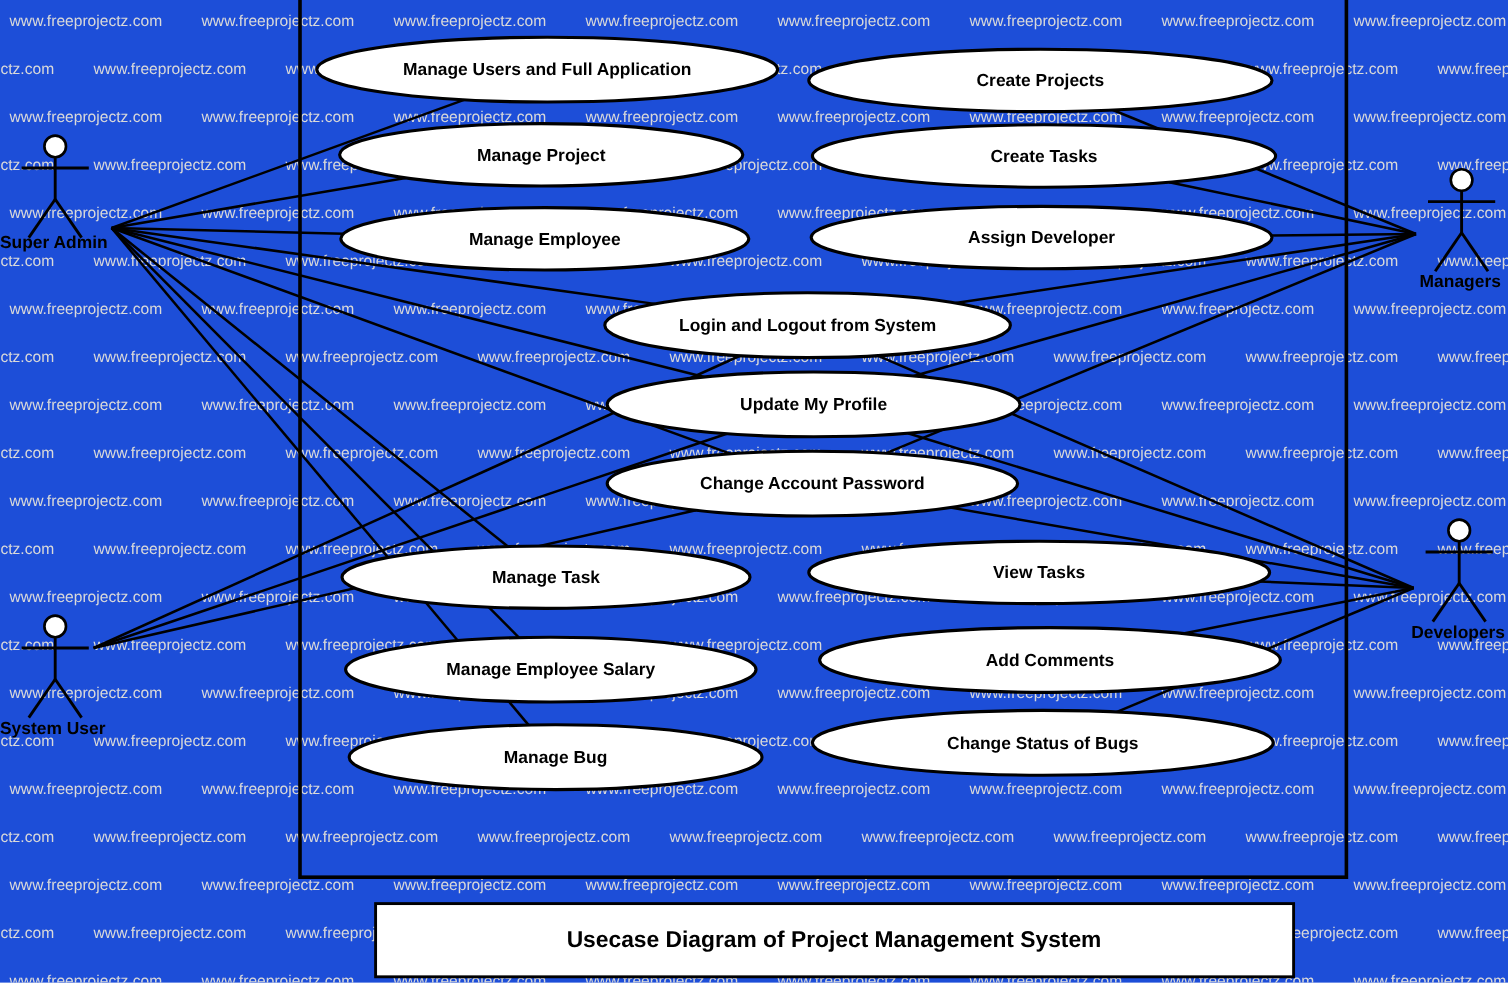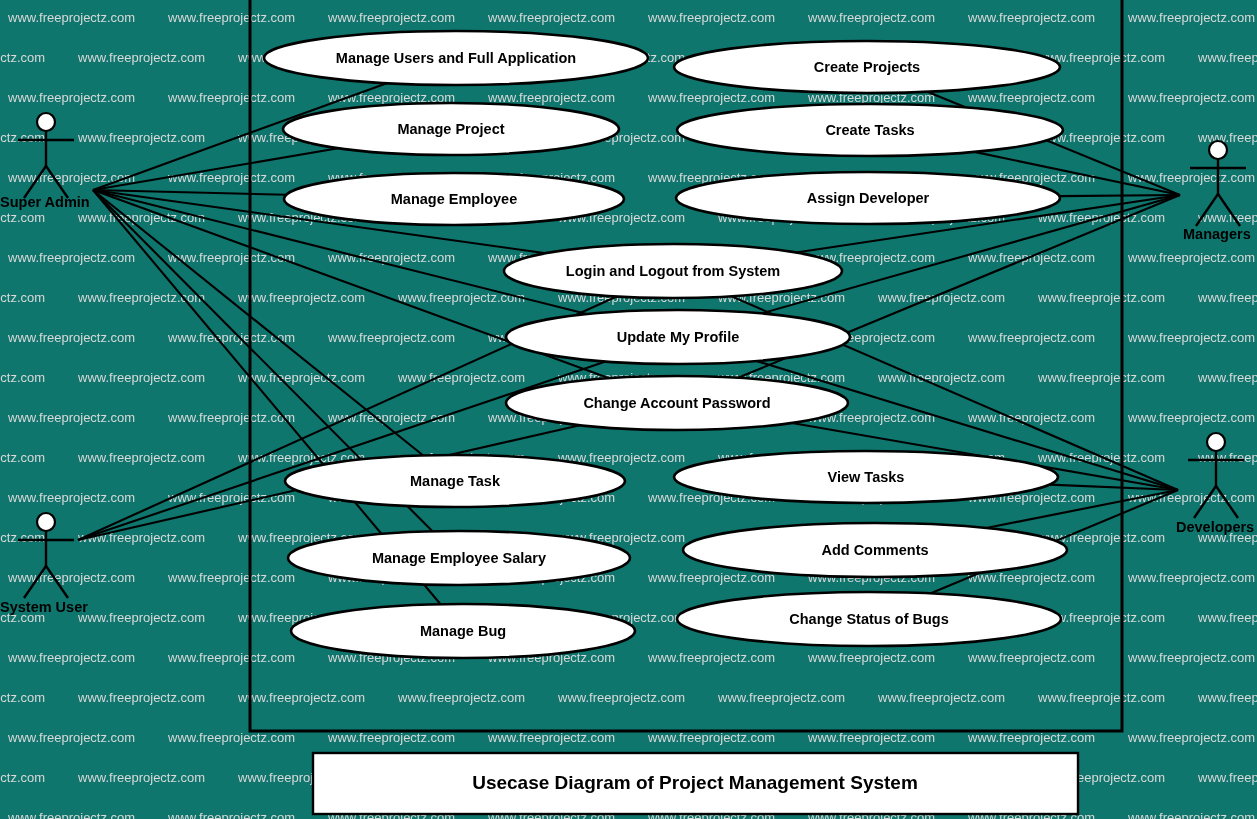--- a/index.html
+++ b/index.html
@@ -7,21 +7,21 @@
     padding: 0;
     background: #ffffff;
   }
   body {
     font-family: "Liberation Sans", sans-serif;
   }
   #canvas {
     position: relative;
     width: 1257px;
     height: 819px;
-    background: #0f766e;
+    background: #1d4ed8;
     overflow: hidden;
   }
   svg { display: block; }
   .wm {
     fill: #d9d9d9;
     font-family: "Liberation Sans", sans-serif;
     font-size: 13px;
     font-weight: 400;
   }
   .uc-shape {

